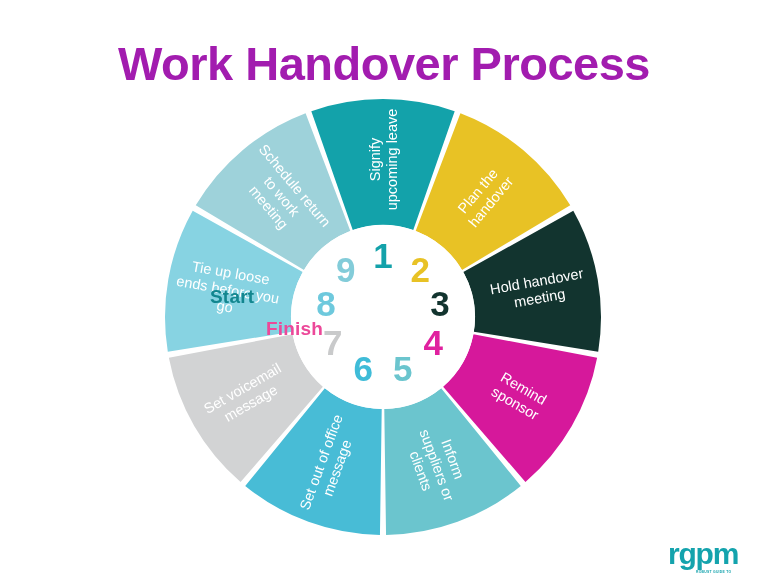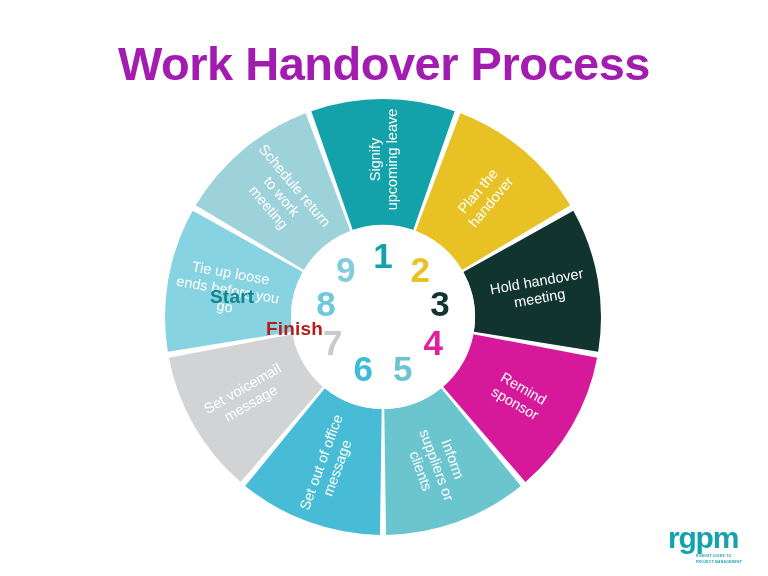--- a/index.html
+++ b/index.html
@@ -73,37 +73,38 @@
     margin-left: 32px;
   }
   .marker-start {
     left: 178px;
     top: 286px;
     color: #12868f;
   }
   .marker-finish {
     left: 234px;
     top: 318px;
-    color: #b91c1c;
+    color: #ec4899;
   }
 
   .logo {
     position: absolute;
     left: 668px;
     top: 523px;
     width: 86px;
     height: 44px;
   }
   .logo-mark {
     font-family: "Liberation Sans", sans-serif;
     font-size: 30px;
     font-weight: bold;
     color: #14a3ad;
     letter-spacing: -1.2px;
     line-height: 30px;
+    margin-top: 16px;
   }
   .logo-tag {
     font-family: "Liberation Sans", sans-serif;
     font-size: 3.4px;
     color: #14a3ad;
     letter-spacing: 0.25px;
     line-height: 4.6px;
     margin-left: 28px;
     margin-top: 1px;
     text-transform: uppercase;

